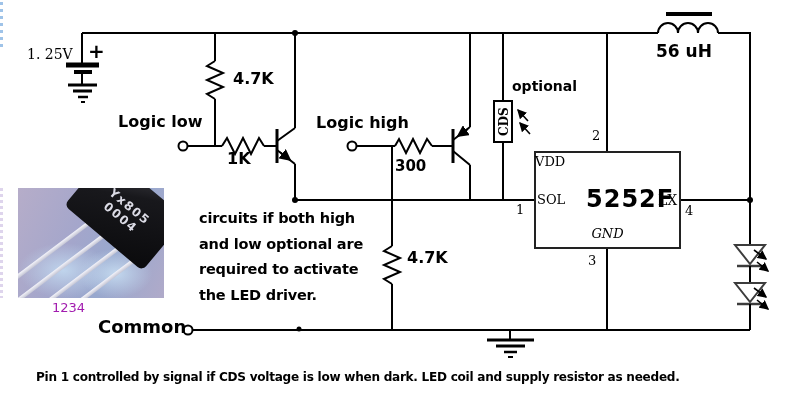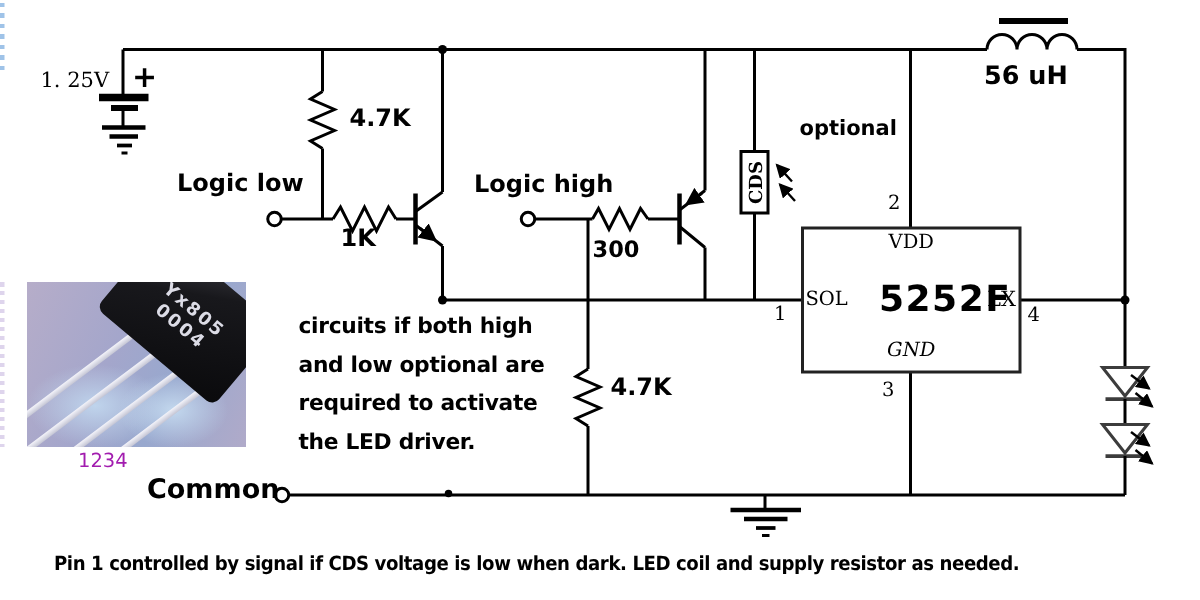--- a/index.html
+++ b/index.html
@@ -174,26 +174,26 @@
   </svg>
 
   <span class="lbl serif" style="left:27px;top:47px;font-size:14px;">1. 25V</span>
   <span class="lbl" style="left:88px;top:40px;font-size:20px;">+</span>
 
   <span class="lbl" style="left:233px;top:70px;font-size:16px;">4.7K</span>
   <span class="lbl" style="left:118px;top:113px;font-size:16px;">Logic low</span>
   <span class="lbl" style="left:227px;top:150px;font-size:16px;">1K</span>
   <span class="lbl" style="left:316px;top:114px;font-size:16px;">Logic high</span>
   <span class="lbl" style="left:395px;top:158px;font-size:15px;">300</span>
-  <span class="lbl" style="left:533px;top:79px;font-size:14px;">optional</span>
+  <span class="lbl" style="left:512px;top:79px;font-size:14px;">optional</span>
   <span class="lbl" style="left:656px;top:42px;font-size:17px;">56 uH</span>
   <span class="lbl" style="left:407px;top:249px;font-size:16px;">4.7K</span>
 
   <span class="lbl" style="left:586px;top:186px;font-size:24px;letter-spacing:1px;">5252F</span>
-  <span class="lbl serif" style="left:535px;top:155px;width:145px;text-align:center;font-size:13px;">VDD</span>
+  <span class="lbl serif" style="left:535px;top:155px;width:145px;font-size:13px;">VDD</span>
   <span class="lbl serif" style="left:537px;top:193px;font-size:13px;">SOL</span>
   <span class="lbl serif" style="left:658px;top:193px;font-size:14px;">LX</span>
   <span class="lbl serif" style="left:535px;top:227px;width:145px;text-align:center;font-size:13px;font-style:italic;">GND</span>
   <span class="lbl serif" style="left:592px;top:129px;font-size:13px;">2</span>
   <span class="lbl serif" style="left:516px;top:203px;font-size:13px;">1</span>
   <span class="lbl serif" style="left:685px;top:204px;font-size:13px;">4</span>
   <span class="lbl serif" style="left:588px;top:254px;font-size:13px;">3</span>
 
   <div id="note">
     <div class="note-line">circuits if both high</div>

